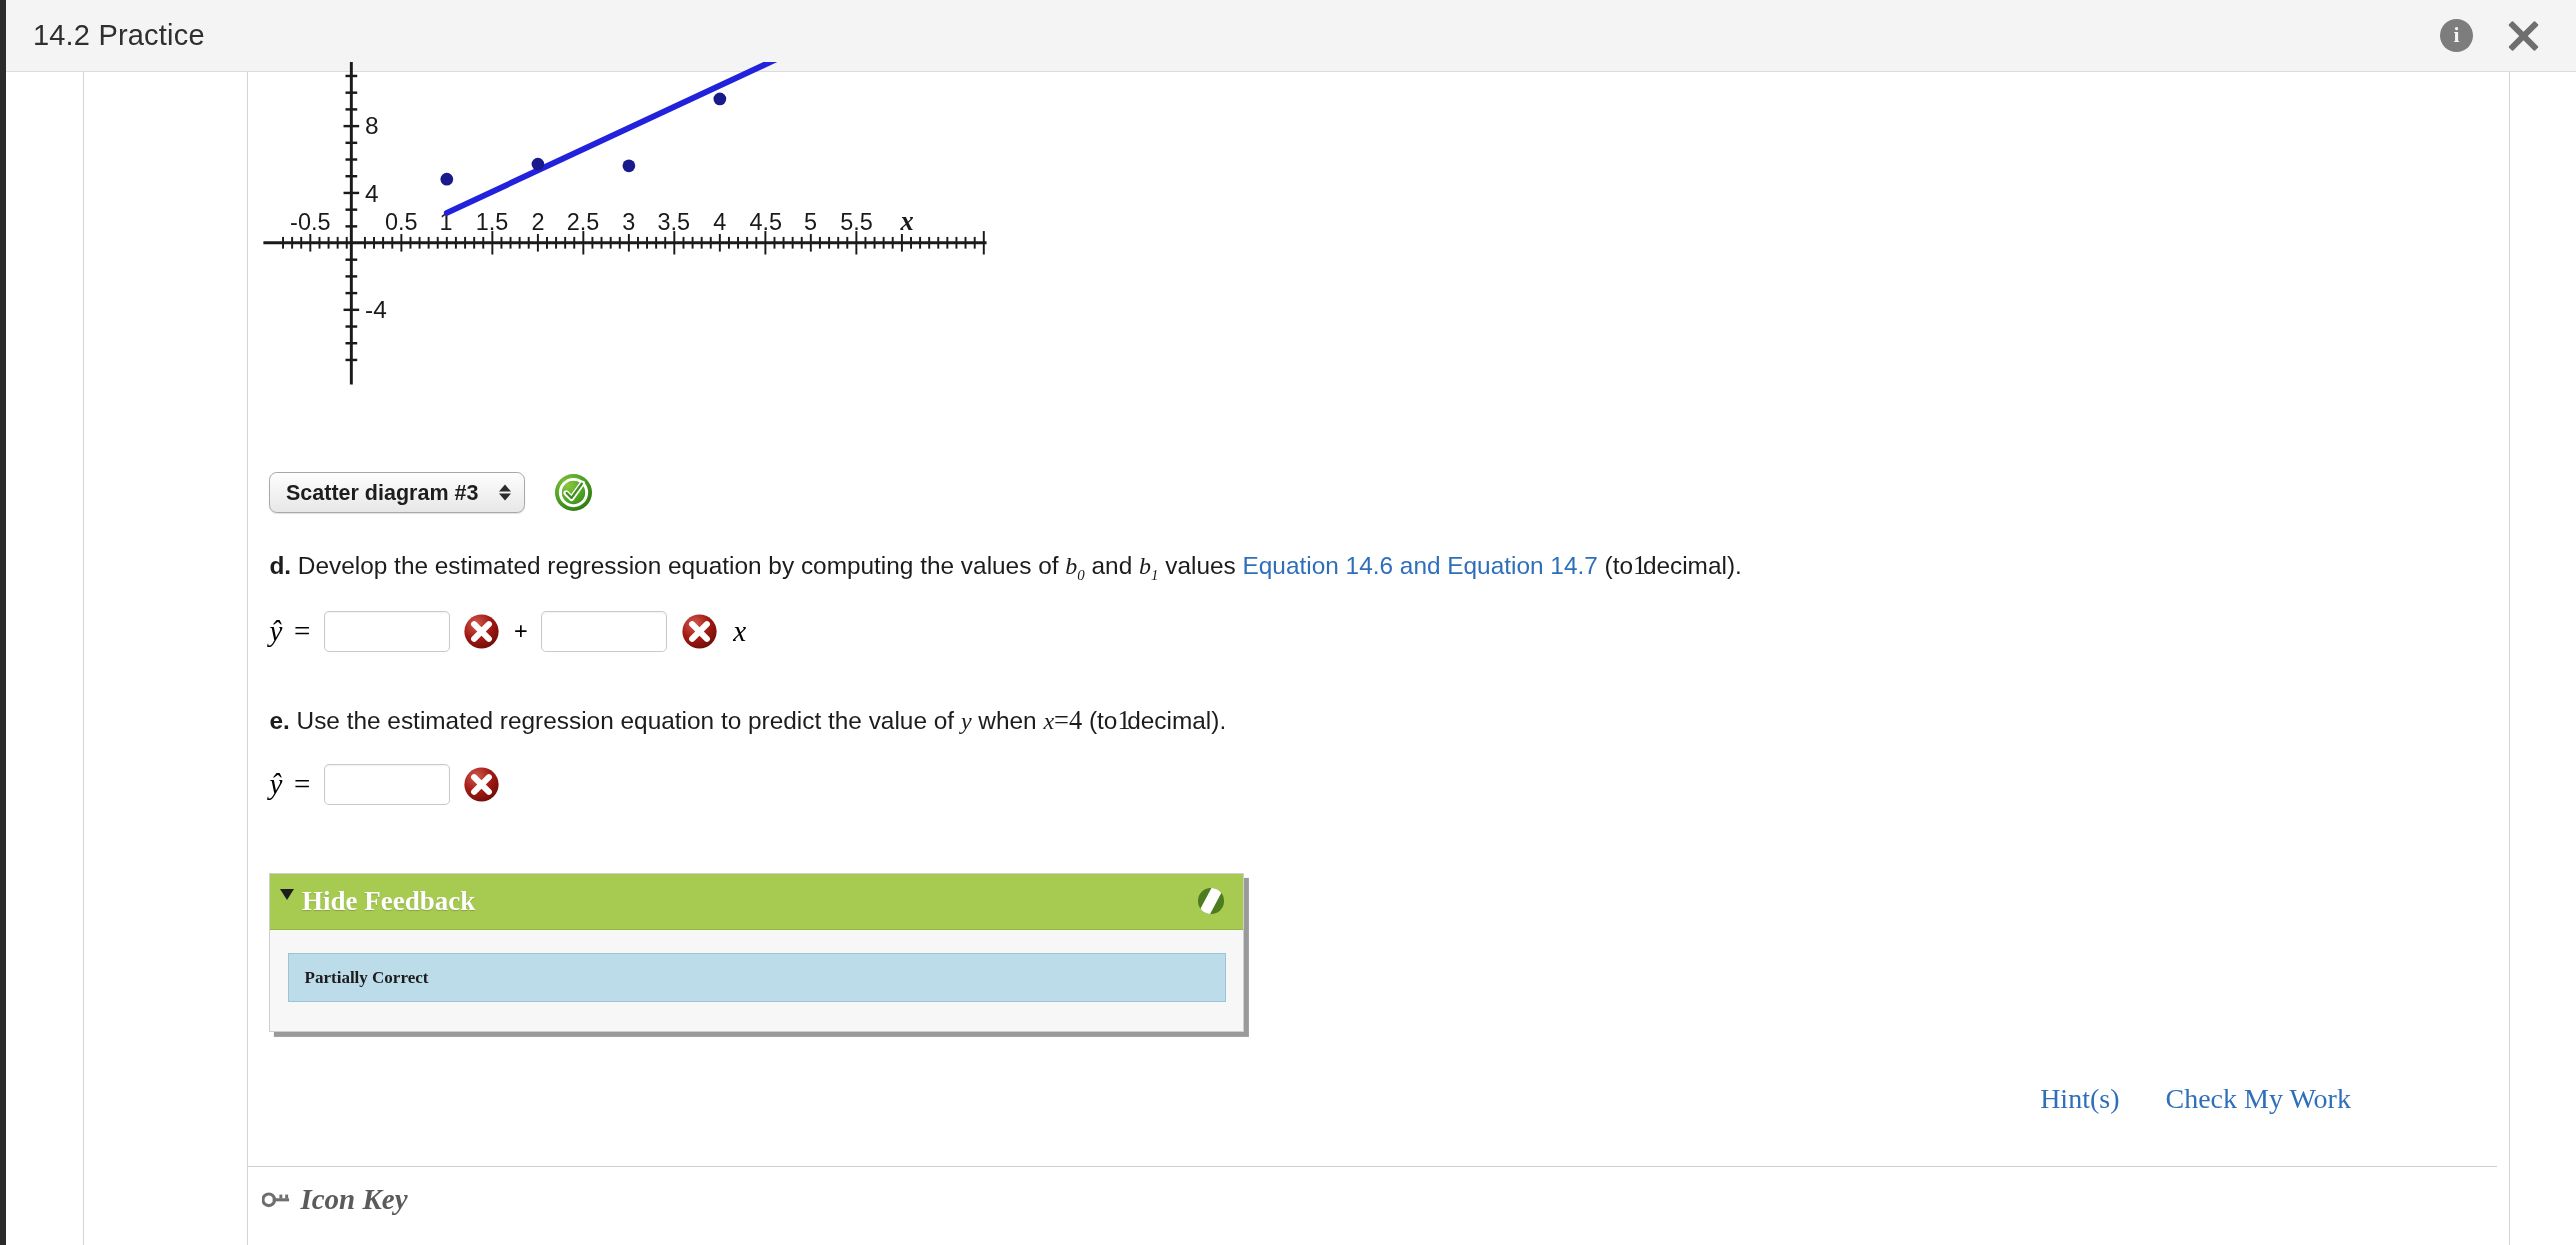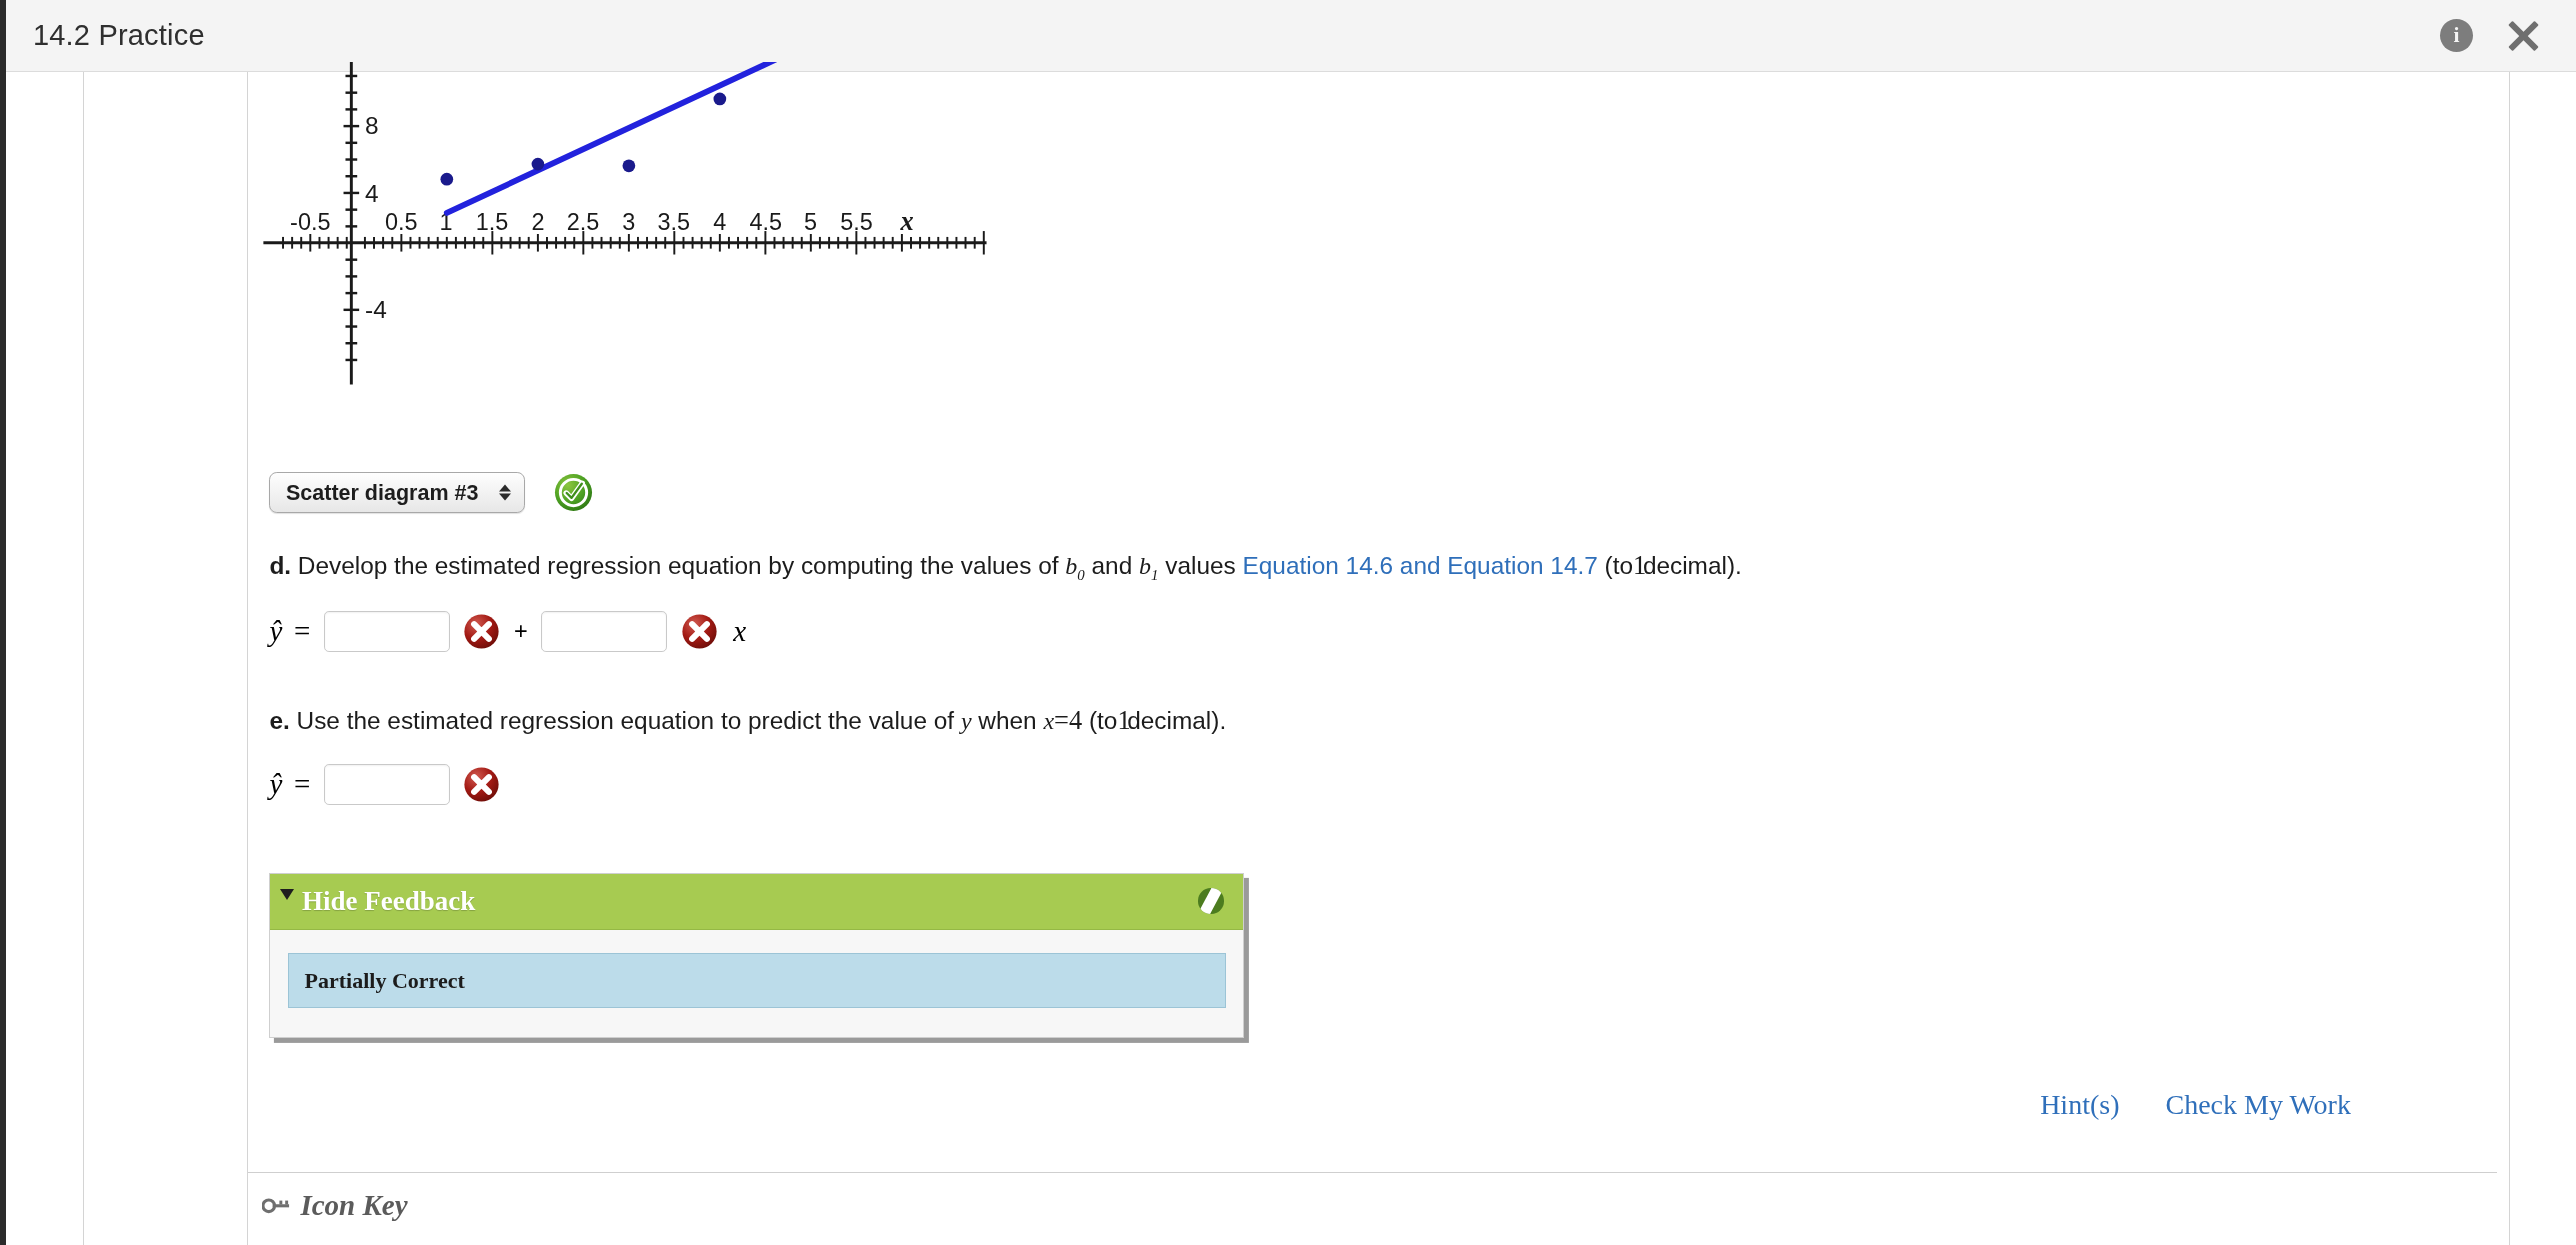--- a/index.html
+++ b/index.html
@@ -123,21 +123,21 @@
     background:#4c7c1f;position:relative;overflow:hidden;cursor:pointer;
   }
   .header-round-icon:after{
     content:"";position:absolute;left:6.8px;top:-3.9px;width:10.8px;height:33px;background:#ffffff;
     transform:rotate(28deg);
   }
   #feedback-body{padding:23.5px 17.6px 29px 17.6px;}
   #feedback-status{
     background:#bcdcea;border:1px solid #9cc4d6;
     padding:13.7px 15.6px;
-    font-family:"Liberation Serif",serif;font-weight:bold;font-size:22px;color:#1c1c1c;
+    font-family:"Liberation Serif",serif;font-weight:bold;font-size:17px;color:#1c1c1c;
   }
 
   
   #bottom-links{
     margin-top:51px;text-align:right;padding-right:156px;
     font-family:"Liberation Serif",serif;font-size:28px;
   }
   #bottom-links a{color:#2f6fba;text-decoration:none;margin-left:39px;cursor:pointer;}
 
   #bottom-rule{height:1px;background:#cfcfcf;margin-top:51px;width:2249px;}

